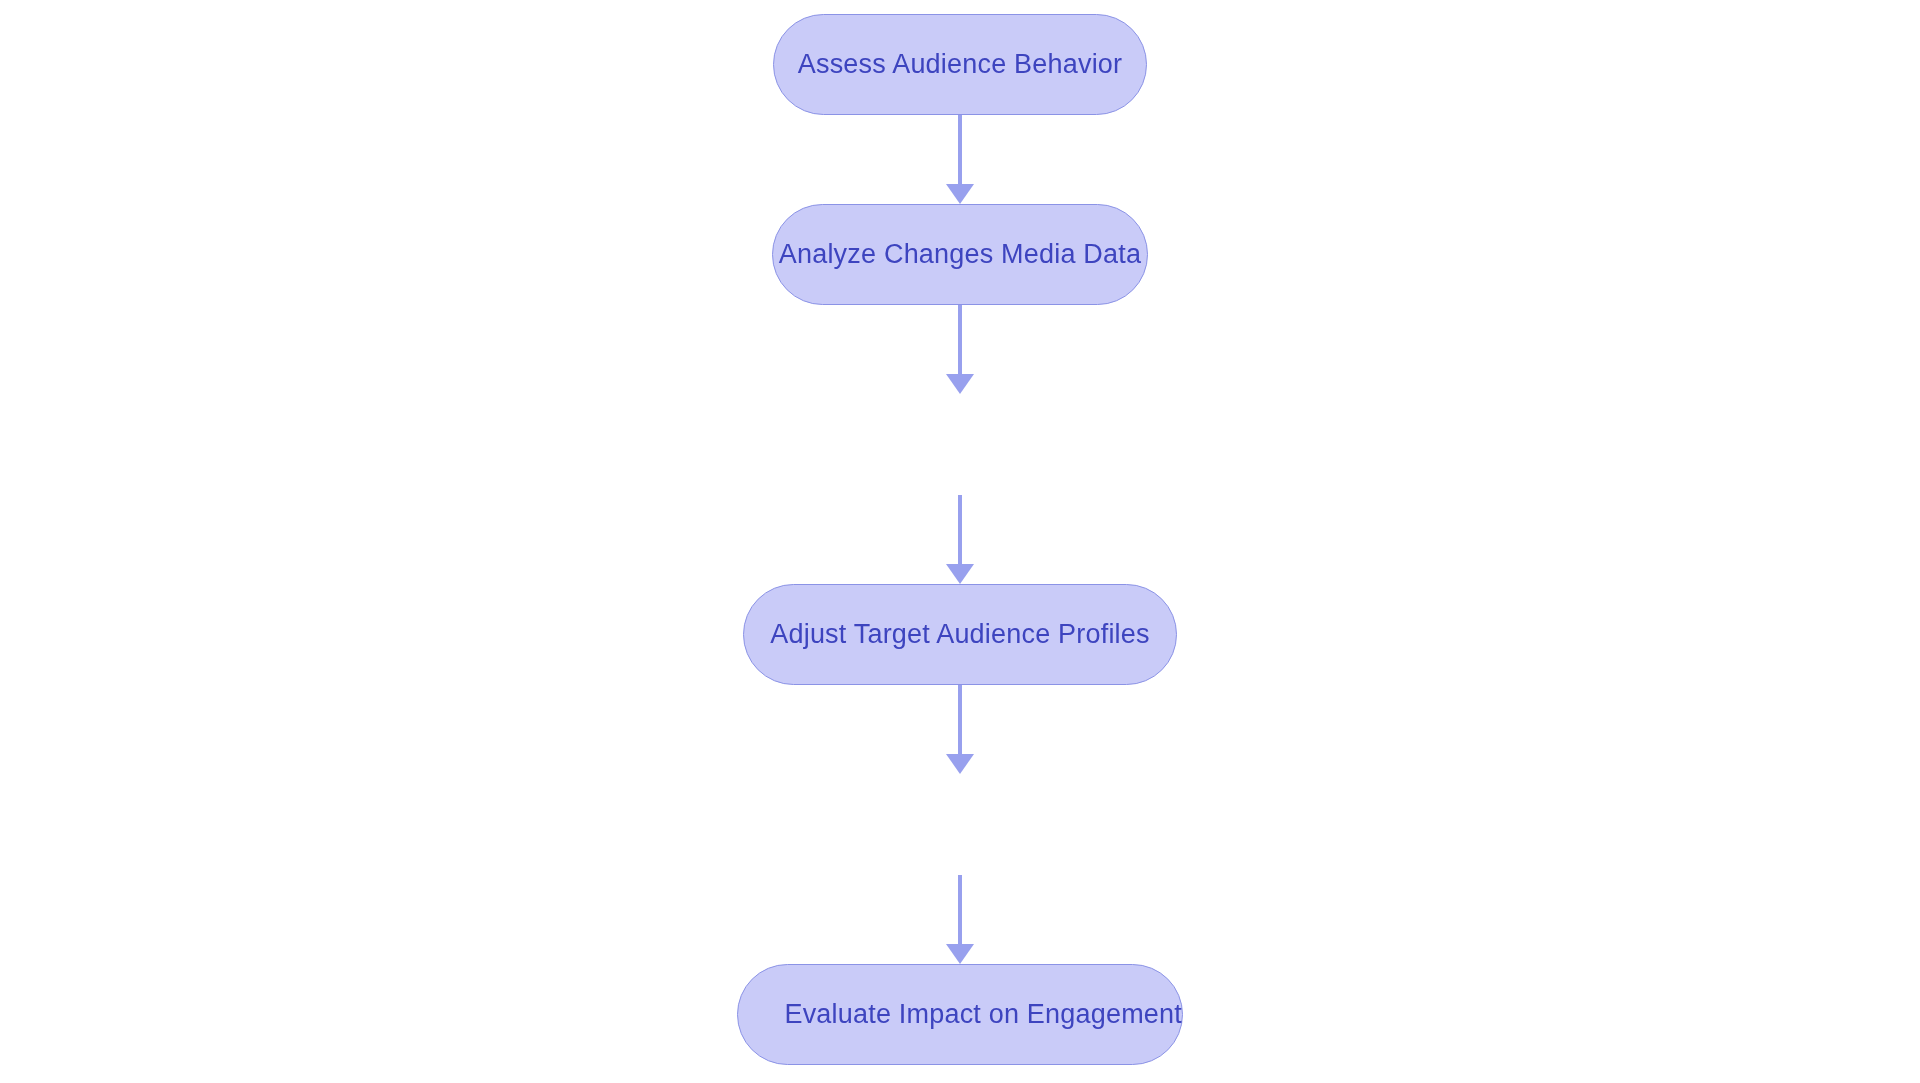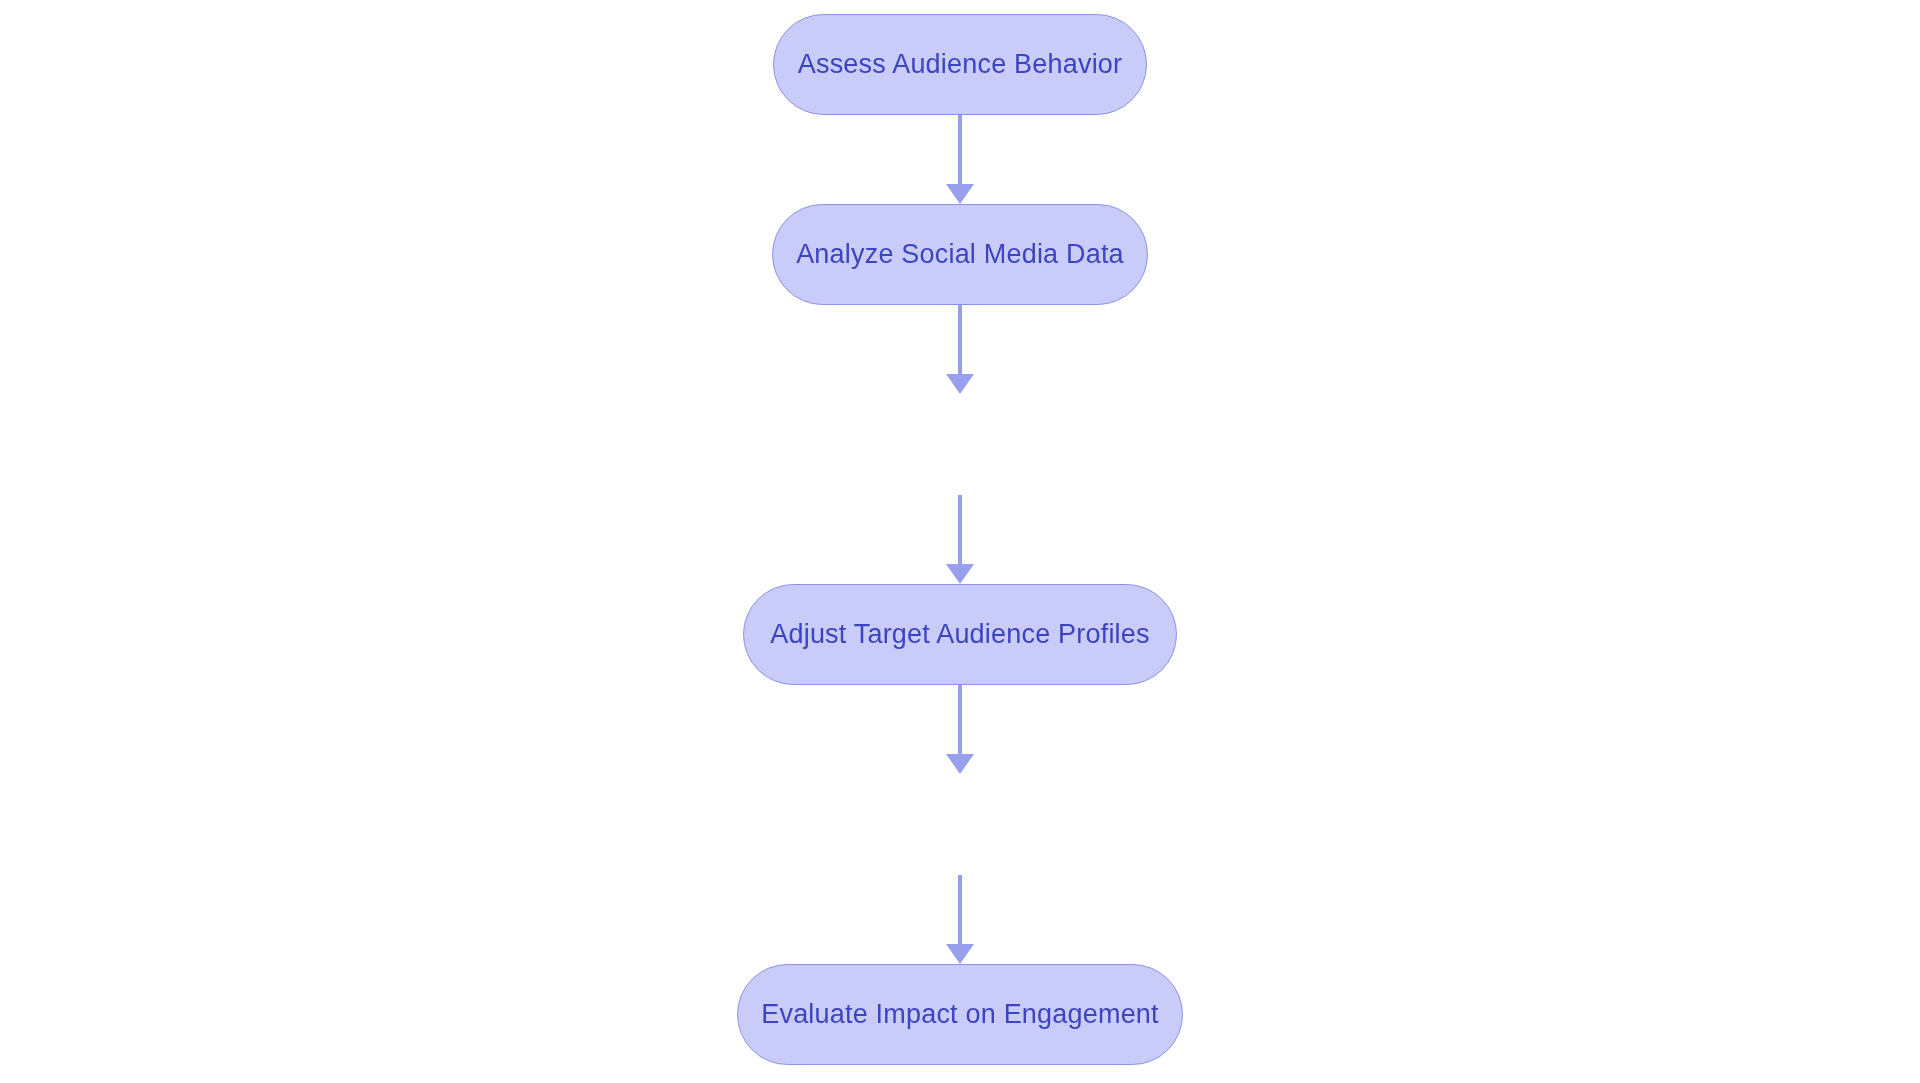--- a/index.html
+++ b/index.html
@@ -37,21 +37,21 @@
     font-size: 27px;
     font-weight: 500;
     letter-spacing: 0.2px;
     white-space: nowrap;
   }
   .n1 { left: 773px; top: 14px;  width: 374px; }
   .n2 { left: 772px; top: 204px; width: 376px; }
   .n3 { left: 761px; top: 394px; width: 398px; }
   .n4 { left: 743px; top: 584px; width: 434px; }
   .n5 { left: 808px; top: 774px; width: 304px; }
-  .n6 { left: 737px; top: 964px; width: 446px; }
+  .n6 { left: 737px; top: 964px; width: 446px; justify-content: flex-end; }
   .arrow {
     position: absolute;
     left: 944px;
     width: 32px;
     height: 89px;
   }
   .a1 { top: 115px; }
   .a2 { top: 305px; }
   .a3 { top: 495px; }
   .a4 { top: 685px; }
@@ -79,21 +79,21 @@
   <div class="node n1">
     <span class="node-label">Assess Audience Behavior</span>
   </div>
 
   <div class="arrow a1">
     <div class="arrow-line"></div>
     <div class="arrow-head"></div>
   </div>
 
   <div class="node n2">
-    <span class="node-label">Analyze Social Media Data</span>
+    <span class="node-label">Analyze Changes Media Data</span>
   </div>
 
   <div class="arrow a2">
     <div class="arrow-line"></div>
     <div class="arrow-head"></div>
   </div>
 
 
   <div class="arrow a3">
     <div class="arrow-line"></div>

